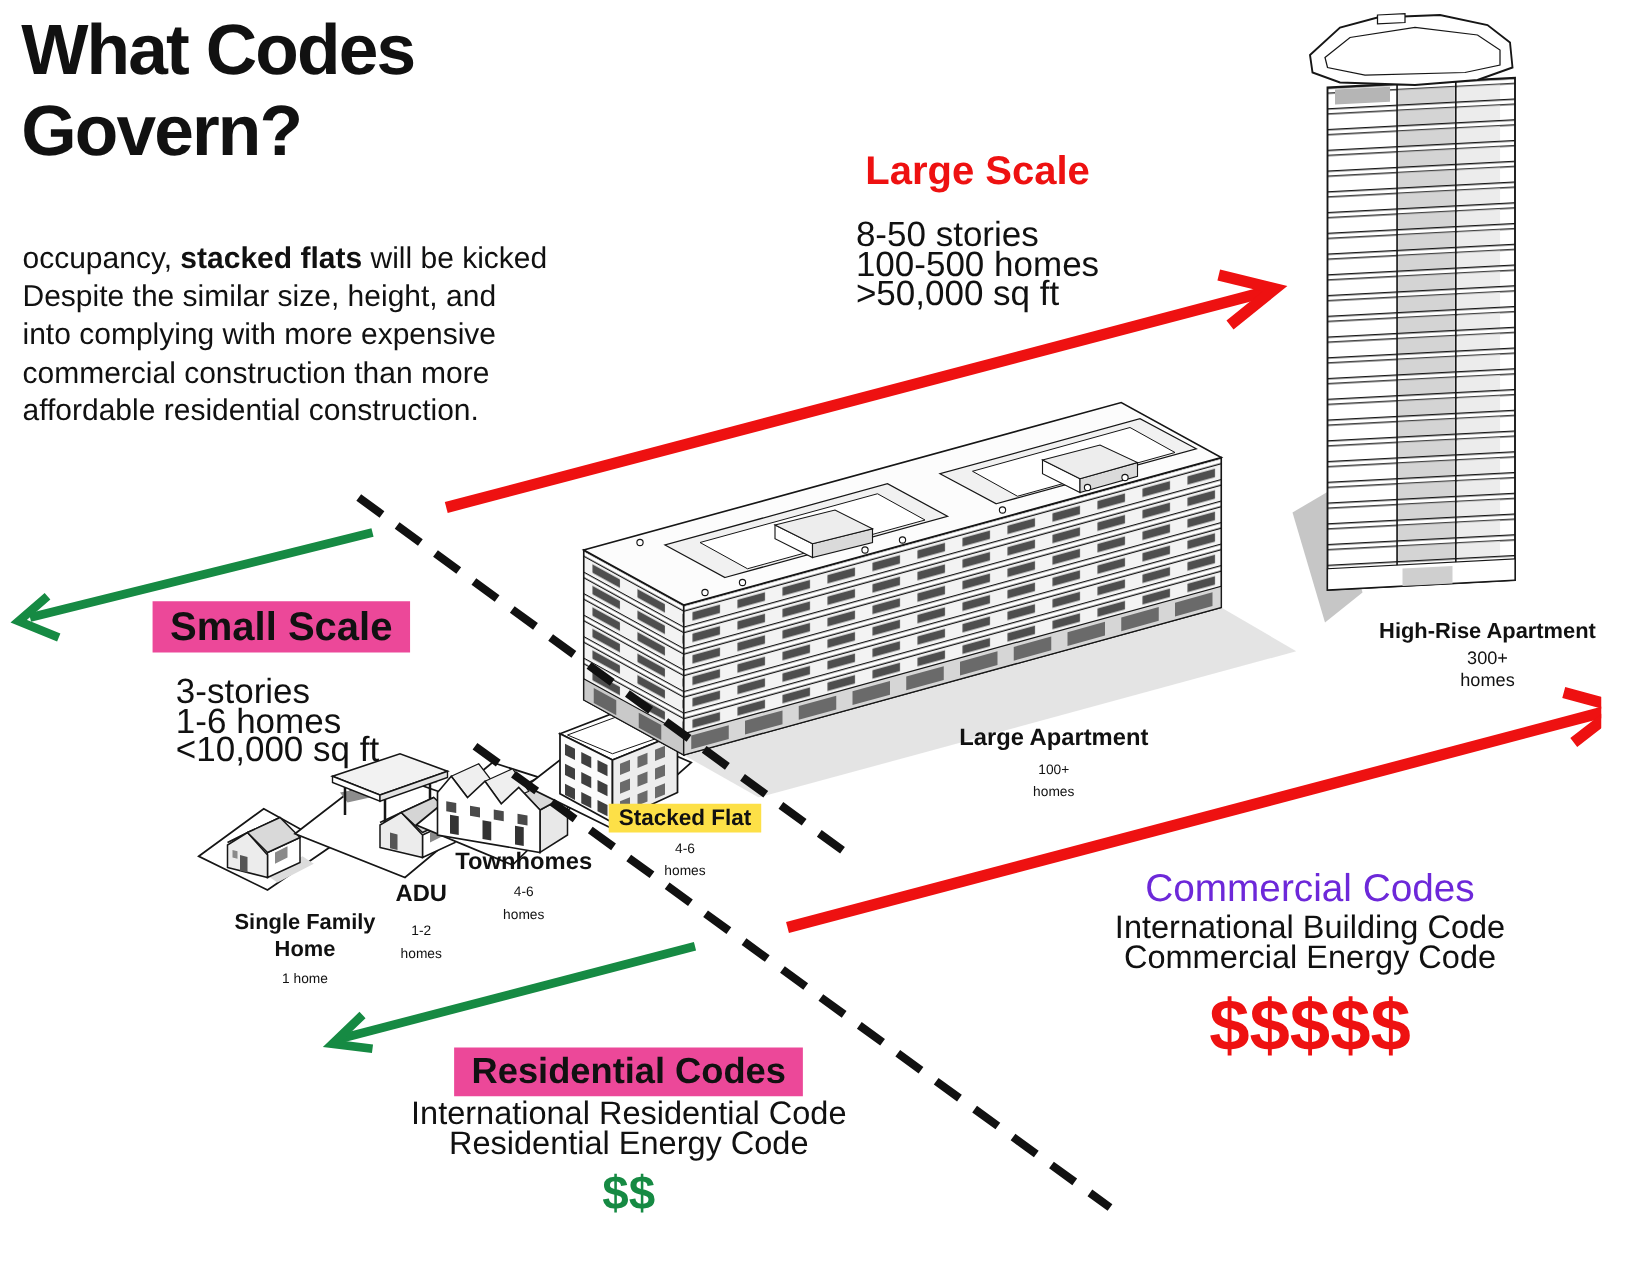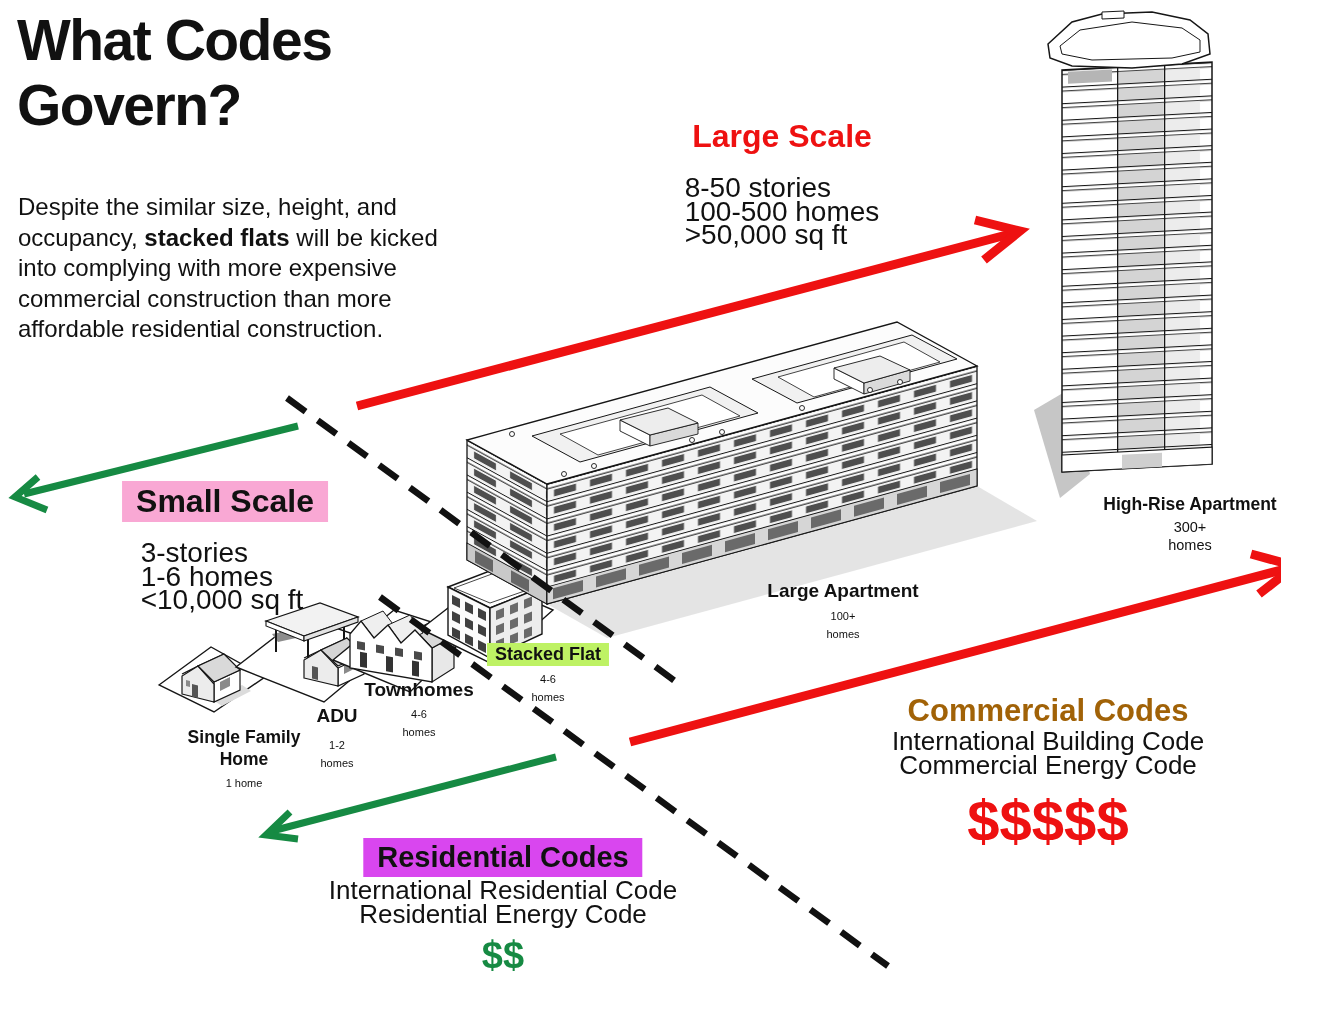--- a/index.html
+++ b/index.html
@@ -5,27 +5,27 @@
   html,body{margin:0;padding:0;background:#fff;}
   .canvas{position:relative;width:1281px;height:1020px;background:#fff;overflow:hidden;
           font-family:"Liberation Sans",sans-serif;color:#111;}
   .abs{position:absolute;}
   .ctr{transform:translateX(-50%);}
   .title{left:17px;top:8px;font-size:57px;font-weight:bold;line-height:65px;letter-spacing:-1.5px;}
   .intro{left:18px;top:192px;font-size:24px;line-height:30.5px;}
   .b{font-weight:bold;}
   .redhead{color:#ee1111;font-weight:bold;font-size:32px;white-space:nowrap;}
   .stats{font-size:28px;line-height:23.5px;text-align:left;white-space:nowrap;}
-  .ylabel{background:#f9a8d4;font-weight:bold;font-size:32px;padding:2px 14px;white-space:nowrap;}
-  .ylabel-sm{background:#bef264;font-weight:bold;font-size:18px;padding:1px 8px;white-space:nowrap;}
-  .ylabel2{background:#d946ef;font-weight:bold;font-size:29px;padding:3px 14px;white-space:nowrap;}
+  .ylabel{background:#ec4899;font-weight:bold;font-size:32px;padding:2px 14px;white-space:nowrap;}
+  .ylabel-sm{background:#fde047;font-weight:bold;font-size:18px;padding:1px 8px;white-space:nowrap;}
+  .ylabel2{background:#ec4899;font-weight:bold;font-size:29px;padding:3px 14px;white-space:nowrap;}
   .blabel{font-weight:bold;font-size:17.5px;line-height:22px;text-align:center;white-space:nowrap;}
   .blabel-lg{font-weight:bold;font-size:19px;line-height:23px;text-align:right;white-space:nowrap;}
   .bsub{font-size:11px;line-height:18px;text-align:center;white-space:nowrap;}
-  .redhead2{color:#a16207;font-weight:bold;font-size:31px;white-space:nowrap;}
+  .redhead2{color:#6d28d9;font-weight:normal;font-size:31px;white-space:nowrap;}
   .codelines{font-size:26px;line-height:23.5px;text-align:center;white-space:nowrap;}
   .cost-red{color:#ee1111;font-weight:bold;font-size:58px;line-height:1;}
   .cost-green{color:#168a43;font-weight:bold;font-size:38px;line-height:1;}
   svg{display:block;}
   .overlay{position:absolute;left:0;top:0;pointer-events:none;}
 </style>
 </head>
 <body>
 
 <div class="canvas">
@@ -203,22 +203,22 @@
       <path d="M290,812 L266,835 L298,839" fill="none" stroke="#168a43" stroke-width="7"></path>
     </g>
   </svg>
 
   <div class="abs title">
     <div>What Codes</div>
     <div>Govern?</div>
   </div>
 
   <div class="abs intro">
+    <div><span>occupancy, </span><span class="b">stacked flats</span><span> will be kicked</span></div>
     <div>Despite the similar size, height, and</div>
-    <div><span>occupancy, </span><span class="b">stacked flats</span><span> will be kicked</span></div>
     <div>into complying with more expensive</div>
     <div>commercial construction than more</div>
     <div>affordable residential construction.</div>
   </div>
 
   <div class="abs redhead ctr" style="left:782px;top:118px;text-align:right;">Large Scale</div>
   <div class="abs stats ctr" style="left:782px;top:176px;">
     <div>8-50 stories</div>
     <div>100-500 homes</div>
     <div>&gt;50,000 sq ft</div>

